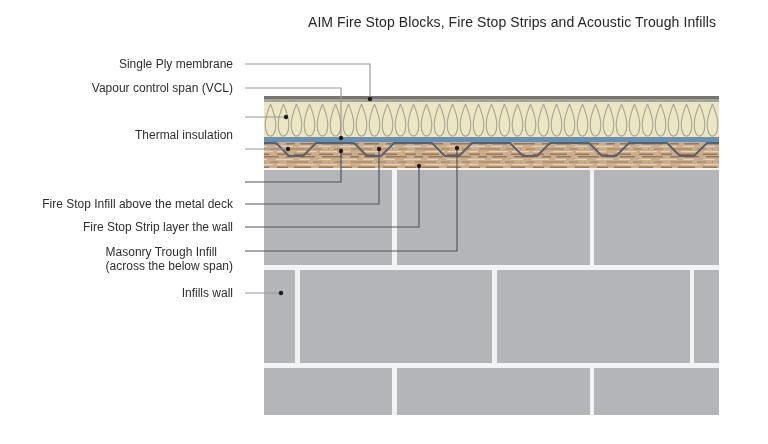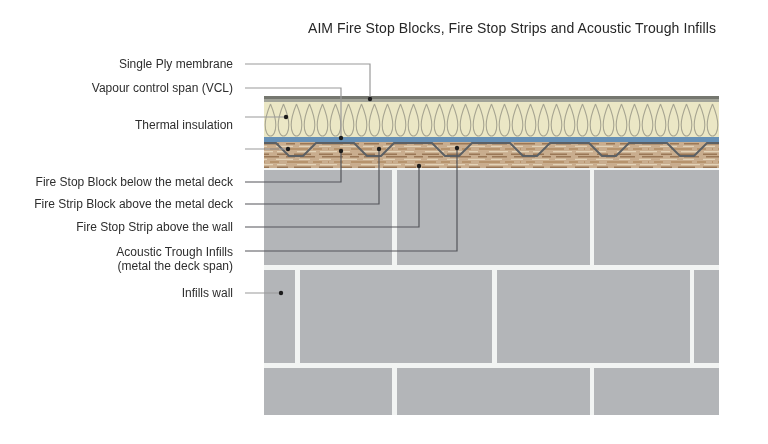--- a/index.html
+++ b/index.html
@@ -5,54 +5,52 @@
   html,body{margin:0;padding:0;background:#ffffff;}
   .canvas{
     position:relative;
     width:768px;height:444px;
     background:#ffffff;
     font-family:"Liberation Sans","DejaVu Sans",sans-serif;
     overflow:hidden;
   }
   .title{
     position:absolute;
-    left:256px;top:20px;width:512px;
+    left:256px;top:14px;width:512px;
     text-align:center;
     font-size:14px;
     font-weight:500;
     color:#262626;
     letter-spacing:0.1px;
   }
   .label{
     position:absolute;
     right:535px;              
     font-size:12px;
     line-height:14px;
     color:#2e2e2e;
     white-space:nowrap;
-    text-align:right;
   }
   svg{position:absolute;left:0;top:0;}
 </style>
 </head>
 <body>
 
 <div class="canvas">
 
   <div class="title">AIM Fire Stop Blocks, Fire Stop Strips and Acoustic Trough Infills</div>
 
   <div class="label" style="top:57px">Single Ply membrane</div>
   <div class="label" style="top:81px">Vapour control span (VCL)</div>
-  <div class="label" style="top:118px">Thermal insulation</div>
-  <div class="label" style="top:175px">Fire Stop Block below the metal deck</div>
-  <div class="label" style="top:197px">Fire Strip Block above the metal deck</div>
-  <div class="label" style="top:220px">Fire Stop Strip above the wall</div>
+  <div class="label" style="top:128px">Thermal insulation</div>
+  <div class="label" style="top:197px">Fire Stop Infill above the metal deck</div>
+  <div class="label" style="top:220px">Fire Stop Strip layer the wall</div>
   <div class="label" style="top:245px">
-    <span>Acoustic Trough Infills</span><br>
-    <span>(metal the deck span)</span>
+    <span>Masonry Trough Infill</span><br>
+    <span>(across the below span)</span>
   </div>
   <div class="label" style="top:286px">Infills wall</div>
 
   <svg width="768" height="444" viewBox="0 0 768 444">
     <defs>
       <pattern id="insulPat" width="13" height="35" x="264" y="102" patternUnits="userSpaceOnUse">
         <path d="M6.5,2 C3.4,9.5 1.2,15.5 1.2,23 C1.2,29.5 3.5,34 6.5,34 C9.5,34 11.8,29.5 11.8,23 C11.8,15.5 9.6,9.5 6.5,2" fill="none" stroke-width="1.1" stroke="#a7a591"></path>
       </pattern>
       <pattern id="fibPat" width="64" height="13" x="264" y="142" patternUnits="userSpaceOnUse">
         <rect width="64" height="13" fill="#c9ad8e"></rect>

